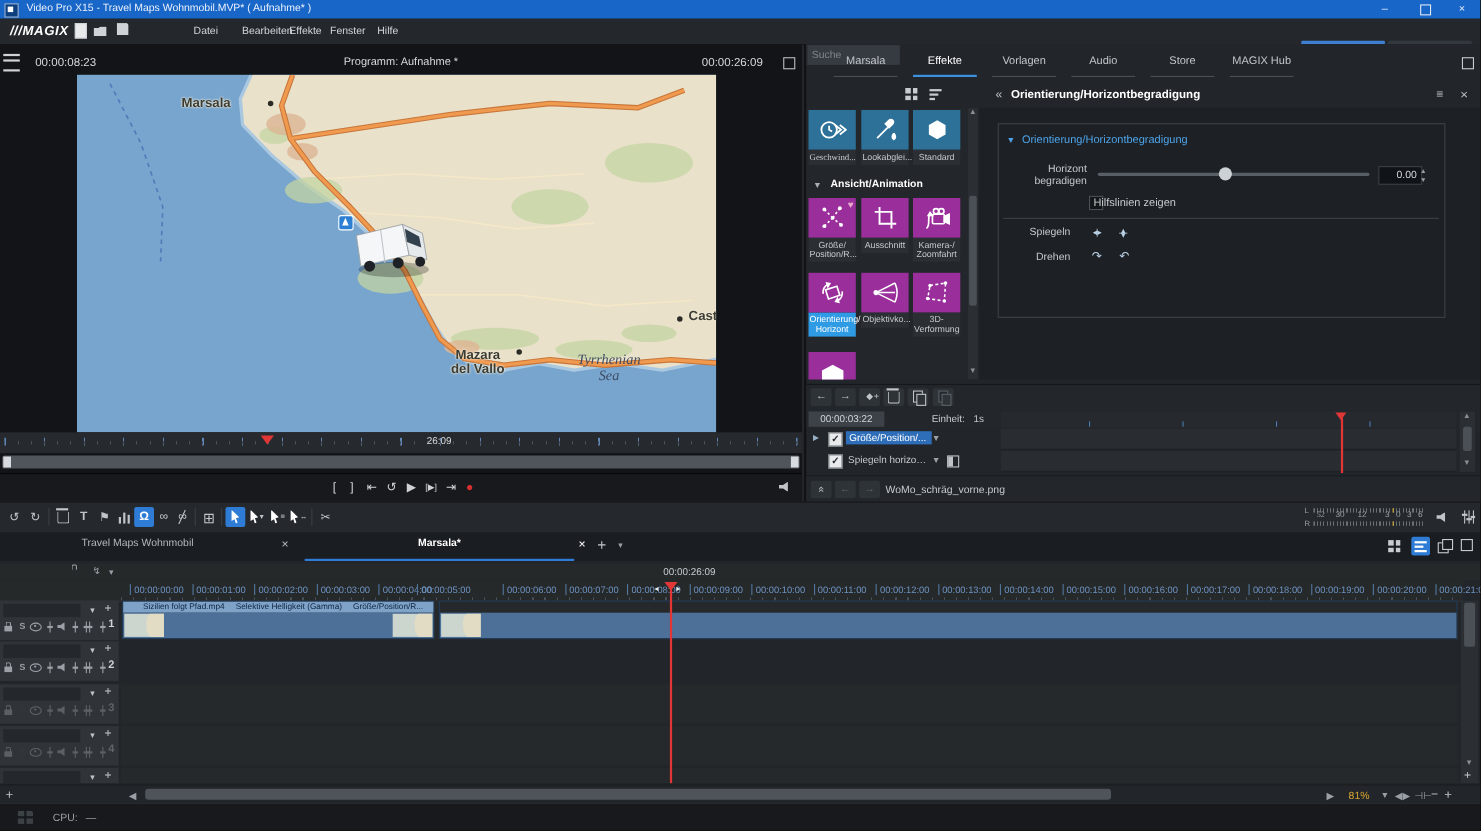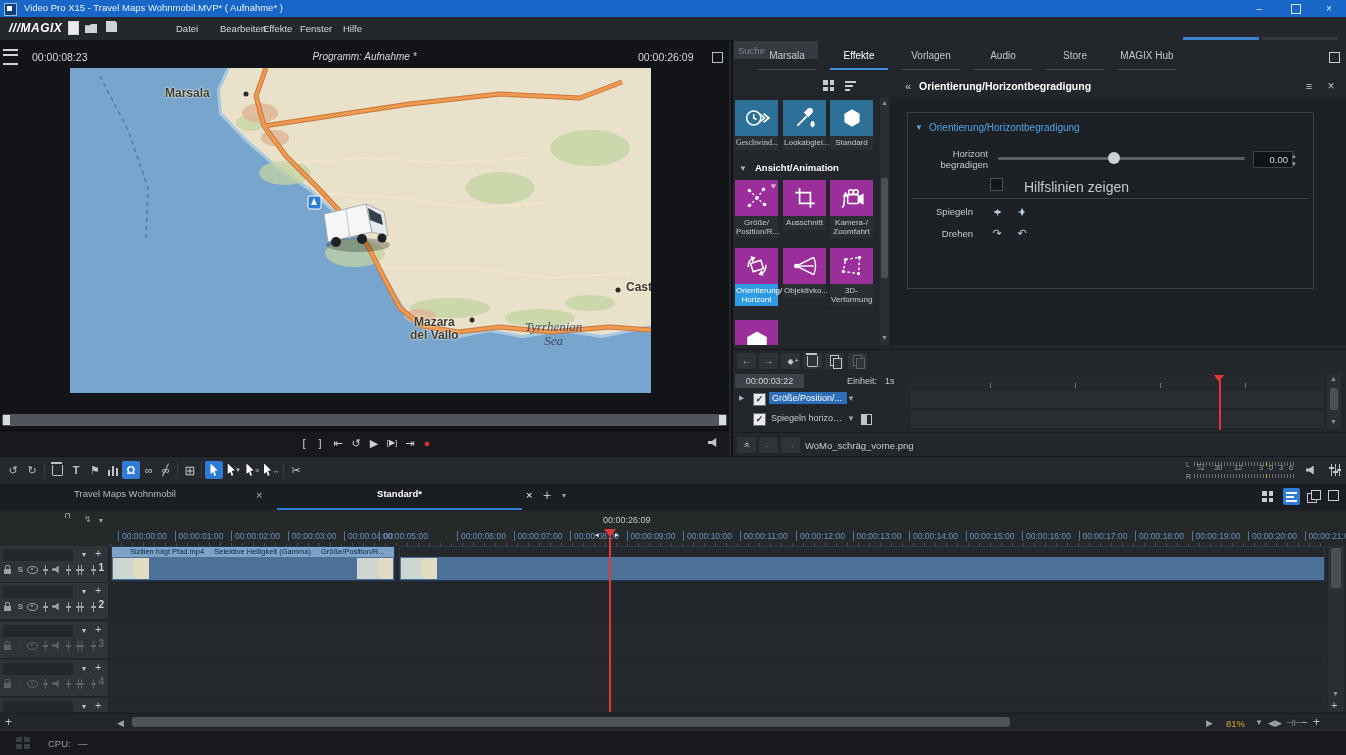--- a/index.html
+++ b/index.html
@@ -19,21 +19,21 @@
   .fico{top:4px;width:13px;height:14px;}
   .fdoc{border:1px solid #cfd3d8;background:#e8eaec;width:9px;height:12px;}
   .ffold{width:12px;height:9px;background:#cfd3d8;clip-path:polygon(0 15%,40% 15%,50% 0,100% 0,100% 100%,0 100%);margin-top:3px;}
   .fsave{width:11px;height:11px;background:#cfd3d8;clip-path:polygon(0 0,85% 0,100% 15%,100% 100%,0 100%);}
   .modebtn{top:20px;height:16px;font-size:9.5px;text-align:center;line-height:16px;border-radius:1px;}
   
   .pvpane{left:0;top:40px;width:729px;height:416px;background:#121417;}
   .hamb{left:3px;top:9px;width:15px;height:12px;border-top:2px solid #cfd3d8;border-bottom:2px solid #cfd3d8;}
   .hamb::after{content:"";position:absolute;left:0;top:3px;width:15px;height:2px;background:#cfd3d8;}
   .tc{color:#d6d9dc;font-size:10.5px;}
-  .pvtitle{width:729px;text-align:center;color:#d6d9dc;font-size:10px;font-style:italic;}
+  .pvtitle{width:729px;text-align:center;color:#d6d9dc;font-size:10px;}
   .maxsq{width:9px;height:9px;border:1px solid #b9bec4;}
   .mapwrap{left:70px;top:28px;width:581px;height:325px;overflow:hidden;background:#78a5ce;}
   .mlabel{position:absolute;font-weight:bold;color:#3c3c34;text-shadow:0 0 2px #f2ecd9,0 0 2px #f2ecd9;white-space:pre-line;text-align:center;}
   .sealbl{position:absolute;font-family:"Liberation Serif",serif;font-style:italic;color:#3f4c63;white-space:pre-line;text-align:center;font-size:13px;line-height:14px;}
   .roadsign{position:absolute;background:#3a66bd;border:1px solid #fff;border-radius:2px;color:#fff;font-weight:bold;font-size:9px;padding:1px 3px;}
   .pvruler{left:0;top:353px;width:729px;height:19px;background:#26292d;}
   .tickblue{left:4px;top:5px;width:721px;height:7px;background:repeating-linear-gradient(90deg,#5d87b8 0 1px,transparent 1px 36px);}
   .tickdot{left:4px;top:8px;width:721px;height:3px;background:repeating-linear-gradient(90deg,#4a5158 0 1px,transparent 1px 12px);}
   .redtri{width:0;height:0;border-left:6px solid transparent;border-right:6px solid transparent;border-top:8px solid #e03636;}
   .pvscroll{left:2px;top:374px;width:725px;height:12px;background:#50555b;border-radius:2px;}
@@ -266,20 +266,26 @@
       </svg>
       <div class="mlabel" style="left:95px;top:18px;font-size:12px;">Marsala</div>
       <div class="mlabel" style="left:340px;top:248px;font-size:12px;line-height:13px;">Mazara
 del Vallo</div>
       <div class="sealbl" style="left:455px;top:252px;">Tyrrhenian
 Sea</div>
       <div class="mlabel" style="left:556px;top:212px;font-size:12px;">Castel</div>
       <div class="roadsign" style="left:535px;top:4px;margin-left:48px;">SS188</div>
     </div>
 
+    <div class="abs pvruler">
+      <div class="abs tickblue"></div>
+      <div class="abs tickdot"></div>
+      <div class="abs redtri" style="left:237px;top:3px;"></div>
+      <div class="abs" style="left:388px;top:3px;color:#d6d9dc;font-size:9px;">26:09</div>
+    </div>
     <div class="abs pvscroll"></div>
 
     <div class="abs transp">
       <div class="abs tbtn" style="left:298px;width:12px;">[</div>
       <div class="abs tbtn" style="left:314px;width:12px;">]</div>
       <div class="abs tbtn gl-tostart" style="left:330px;width:16px;"></div>
       <div class="abs tbtn gl-loop" style="left:348px;width:16px;"></div>
       <div class="abs tbtn gl-play" style="left:366px;width:16px;"></div>
       <div class="abs tbtn" style="left:383px;width:18px;font-size:8px;">[▶]</div>
       <div class="abs tbtn gl-toend" style="left:402px;width:16px;"></div>
@@ -450,21 +456,21 @@
       <div class="abs" style="left:7px;top:10px;color:#4da3e8;font-size:8px;">▼</div>
       <div class="abs bluetitle" style="left:21px;top:9px;">Orientierung/Horizontbegradigung</div>
       <div class="rlbl" style="left:10px;top:35px;width:70px;">Horizont
 begradigen</div>
       <div class="slidtrack" style="left:90px;top:44px;width:247px;"></div>
       <div class="slidhandle" style="left:200px;top:39px;"></div>
       <div class="valbox" style="left:345px;top:38px;width:30px;">0.00</div>
       <div class="spin" style="left:383px;top:40px;">▲</div>
       <div class="spin" style="left:383px;top:48px;">▼</div>
       <div class="cb" style="left:82px;top:65px;"></div>
-      <div class="abs" style="left:116px;top:66px;color:#c6cacd;font-size:14px;">Hilfslinien zeigen</div>
+      <div class="abs" style="left:86px;top:66px;color:#c6cacd;font-size:10px;">Hilfslinien zeigen</div>
       <div class="abs" style="left:4px;top:85px;width:396px;height:1px;background:#3a4148;"></div>
       <div class="rlbl" style="left:10px;top:93px;width:55px;">Spiegeln</div>
       <div class="mirbtn gl-flip" style="left:80px;top:91px;"></div>
       <div class="mirbtn gl-flip" style="left:105px;top:91px;transform:rotate(90deg);"></div>
       <div class="rlbl" style="left:10px;top:115px;width:55px;">Drehen</div>
       <div class="mirbtn gl-rotcw" style="left:80px;top:113px;font-size:11px;"></div>
       <div class="mirbtn gl-rotccw" style="left:105px;top:113px;font-size:11px;"></div>
     </div>
 
     
@@ -575,21 +581,21 @@
       </div>
     <div class="ti" style="left:1326px;">
         <span class="gmix"></span>
       </div>
   </div>
 
   <div class="abs wtabs">
     <div class="wtab" style="left:0;width:250px;"><span>Travel Maps Wohnmobil</span></div>
     <div class="xbtn" style="left:256px;">×</div>
 
-    <div class="wtab act" style="left:277px;width:245px;"><span>Standard*</span></div>
+    <div class="wtab act" style="left:277px;width:245px;"><span>Marsala*</span></div>
     <div class="xbtn" style="left:526px;color:#fff;">×</div>
     <div class="abs" style="left:543px;top:3px;color:#c0c4c8;font-size:14px;">+</div>
     <div class="abs" style="left:562px;top:7px;color:#9aa0a6;font-size:8px;">▾</div>
     <div class="abs" style="left:1262px;top:7px;"><span class="ggrid" style="display:inline-block;"></span></div>
     <div class="abs" style="left:1283px;top:4px;width:17px;height:17px;background:#2e7cd6;border-radius:2px;display:flex;align-items:center;justify-content:center;">
         <span class="glist" style="display:inline-block;"></span>
       </div>
     <div class="abs" style="left:1307px;top:9px;"><span class="gmc" style="display:inline-block;"></span></div>
     <div class="abs gsq" style="left:1328px;top:6px;"></div>
   </div>

